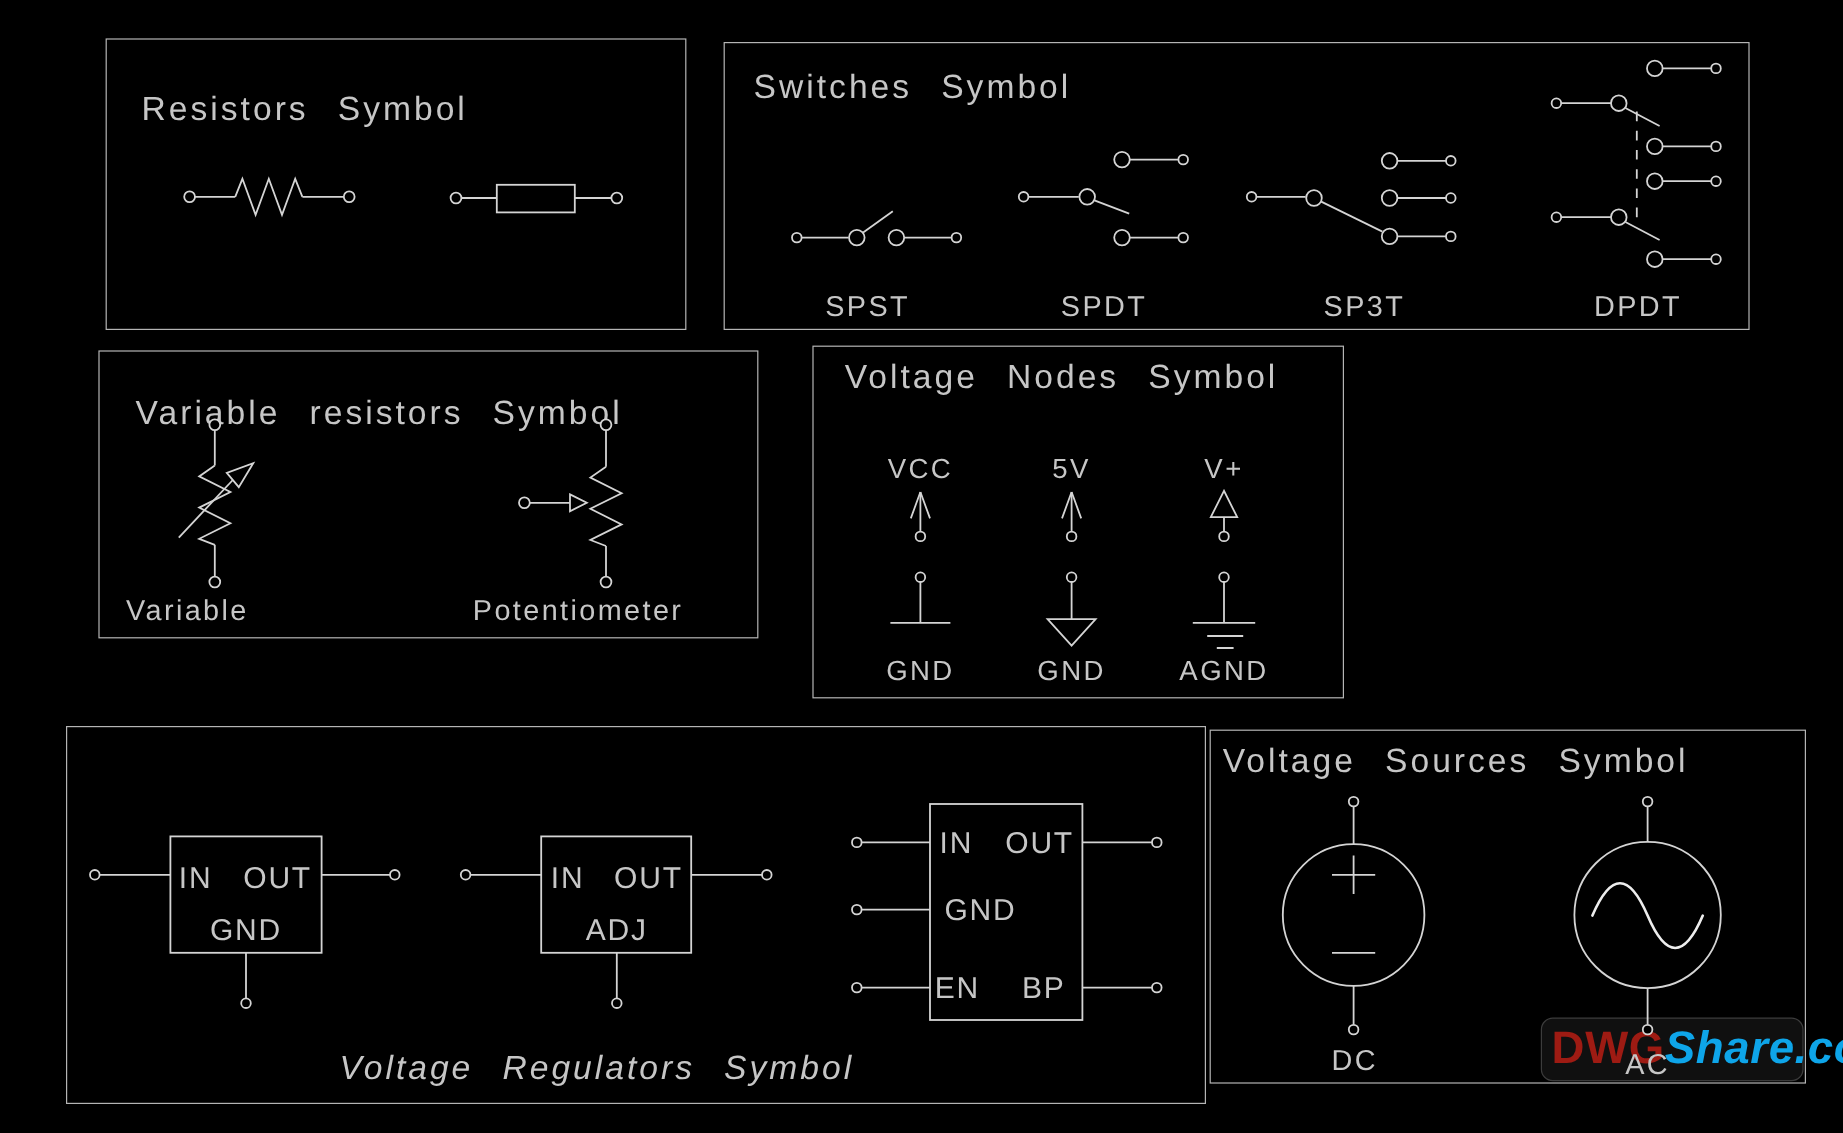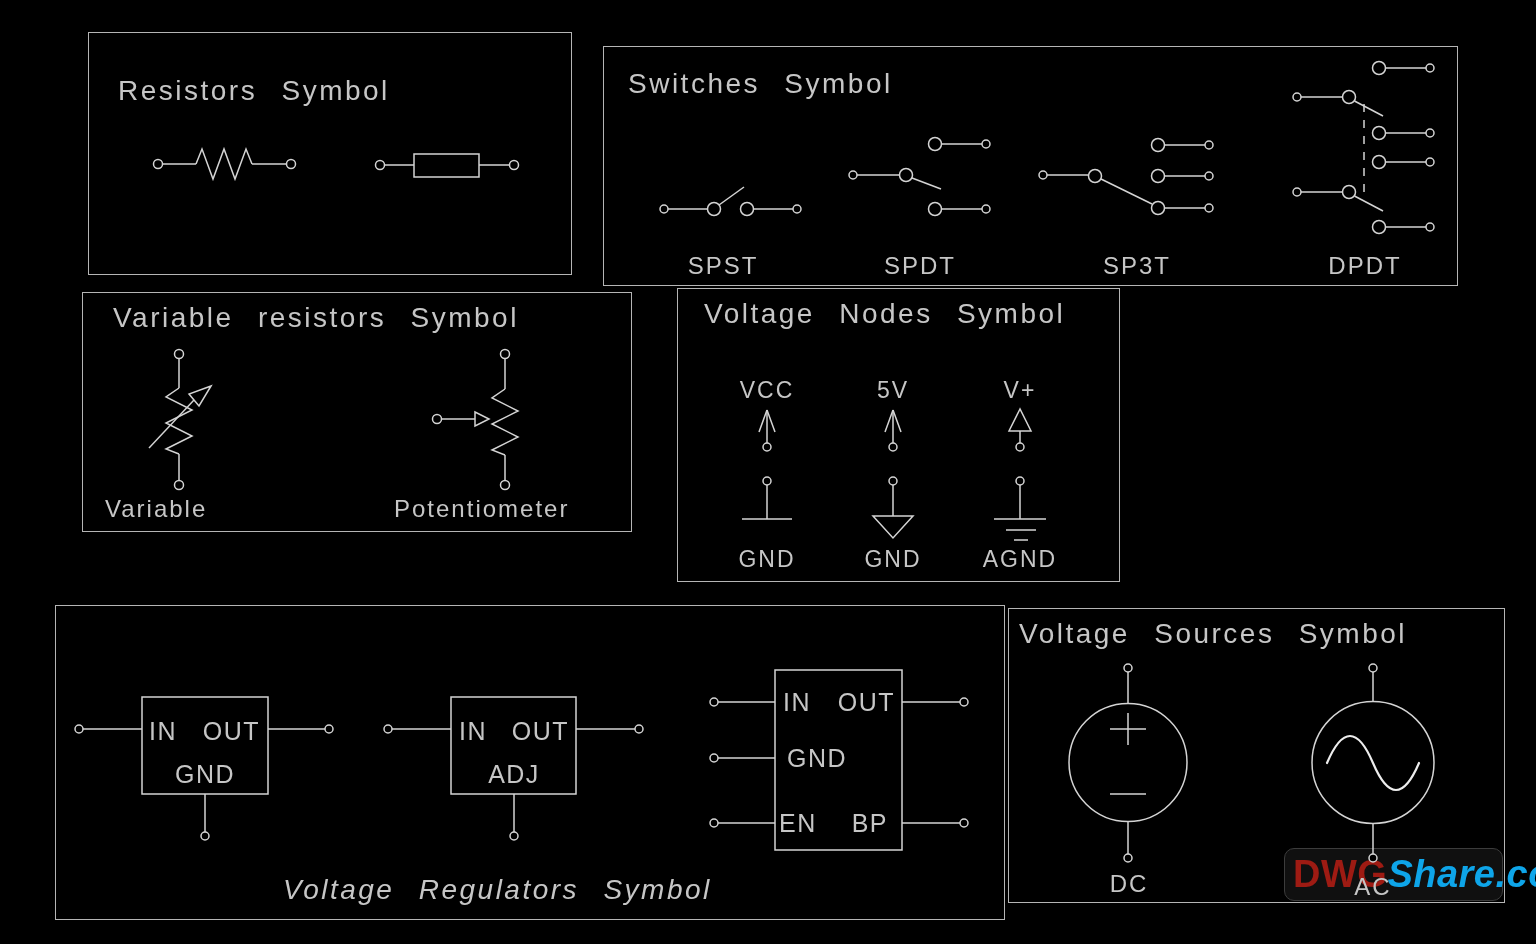--- a/index.html
+++ b/index.html
@@ -47,21 +47,21 @@
       <g>
         <circle class="term" cx="291" cy="132" r="4.5"></circle>
         <path class="stroke" d="M295.5,132 H325"></path>
         <rect class="stroke" x="325" y="121" width="65" height="23"></rect>
         <path class="stroke" d="M390,132 H420.5"></path>
         <circle class="term" cx="425" cy="132" r="4.5"></circle>
       </g>
     </svg>
   </div>
 
-  <div class="box" style="left:603px;top:35px;width:855px;height:240px;margin-top:11px;">
+  <div class="box" style="left:603px;top:35px;width:855px;height:240px;">
     <div class="sec-title" style="left:24px;top:21px;">Switches Symbol</div>
     <svg width="853" height="238">
       <g>
         <circle class="term" cx="60" cy="162" r="4"></circle>
         <path class="stroke" d="M64,162 H103"></path>
         <circle class="term" cx="110" cy="162" r="6.5"></circle>
         <path class="stroke" d="M115,158 L140,140"></path>
         <circle class="term" cx="143" cy="162" r="6.5"></circle>
         <path class="stroke" d="M149.5,162 H189"></path>
         <circle class="term" cx="193" cy="162" r="4"></circle>
@@ -117,21 +117,21 @@
         <path class="stroke" d="M750.5,149 L779,164"></path>
         <circle class="term" cx="775" cy="180" r="6.5"></circle>
         <path class="stroke" d="M781.5,180 H822"></path>
         <circle class="term" cx="826" cy="180" r="4"></circle>
         <text x="761" y="227" text-anchor="middle">DPDT</text>
       </g>
     </svg>
   </div>
 
   <div class="box" style="left:82px;top:292px;width:550px;height:240px;">
-    <div class="sec-title" style="left:30px;top:9px;">Variable resistors Symbol</div>
+    <div class="sec-title" style="left:30px;top:35px;">Variable resistors Symbol</div>
     <svg width="548" height="238">
       <g>
         <circle class="term" cx="96" cy="61" r="4.5"></circle>
         <path class="stroke" d="M96,65.5 V95"></path>
         <path class="stroke" d="M96,95 L83,104 L109,117 L83,130 L109,143 L83,156 L96,161"></path>
         <path class="stroke" d="M96,161 V187.5"></path>
         <circle class="term" cx="96" cy="192" r="4.5"></circle>
         <path class="stroke" d="M66,155 L111,107"></path>
         <path class="stroke" d="M128,93 L116,113 L106,101 Z"></path>
         <text x="22" y="224">Variable</text>

